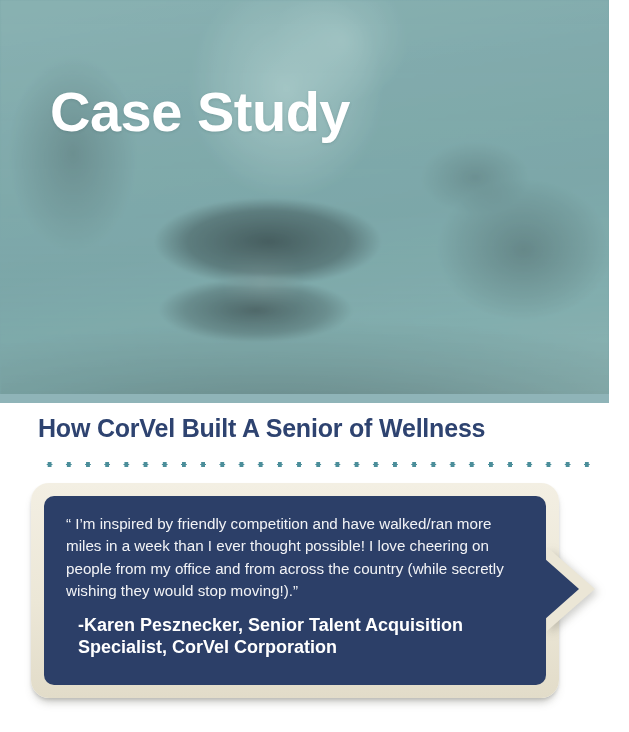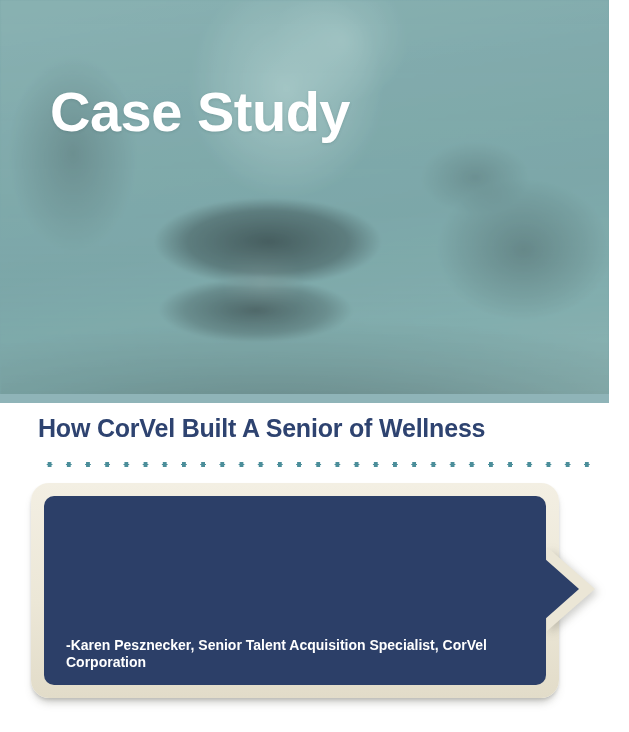--- a/index.html
+++ b/index.html
@@ -169,27 +169,27 @@
   }
   .quote-text {
     margin: 0;
     font-family: "Liberation Sans", sans-serif;
     font-size: 15.2px;
     line-height: 1.47;
     color: #f2f3f6;
     font-weight: normal;
   }
   .quote-attrib {
-    margin: 0;
+    margin: 12px;
     position: absolute;
     left: 22px;
     bottom: 14px;
     right: 22px;
     font-family: "Liberation Sans", sans-serif;
-    font-size: 14px;
+    font-size: 18px;
     font-weight: bold;
     line-height: 1.22;
     color: #ffffff;
   }
 </style>
 </head>
 <body>
 
 <div class="hero">
   <div class="hero-photo"></div>
@@ -200,16 +200,17 @@
 </div>
 
 <h2 class="headline">How CorVel Built A Senior of Wellness</h2>
 
 <div class="dotted-rule"></div>
 
 <div class="quote-wrap">
   <div class="quote-frame"></div>
   <div class="tail-outer"></div>
   <div class="quote-body">
+    <p class="quote-text">“ I’m inspired by friendly competition and have walked/ran more miles in a week than I ever thought possible! I love cheering on people from my office and from across the country (while secretly wishing they would stop moving!).”</p>
     <p class="quote-attrib">-Karen Pesznecker, Senior Talent Acquisition Specialist, CorVel Corporation</p>
   </div>
   <div class="tail-inner"></div>
 </div>
 
 </body></html>

